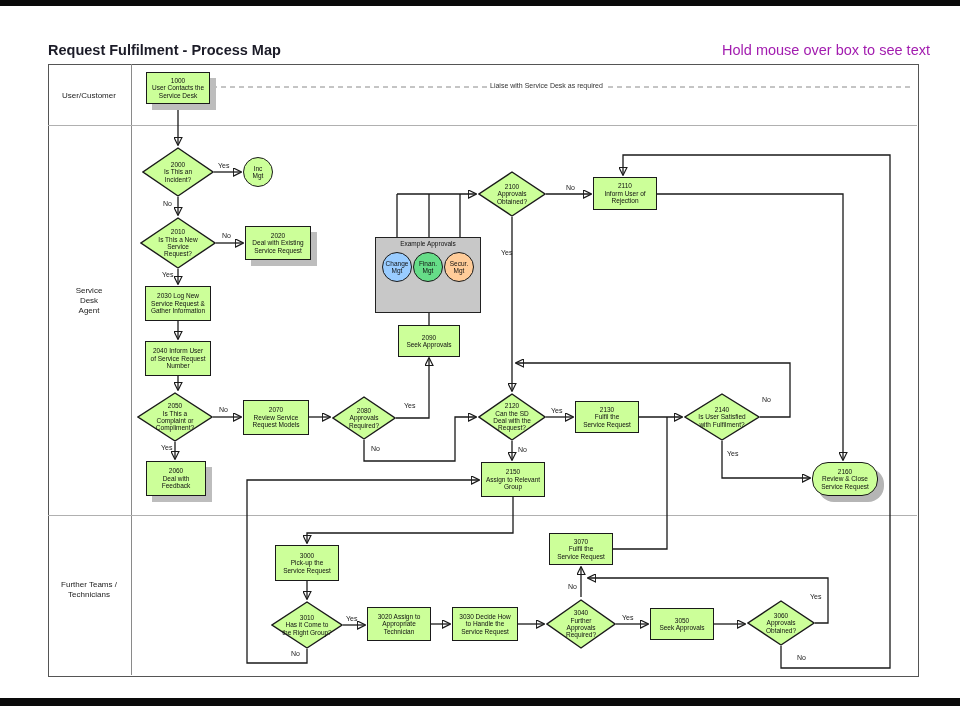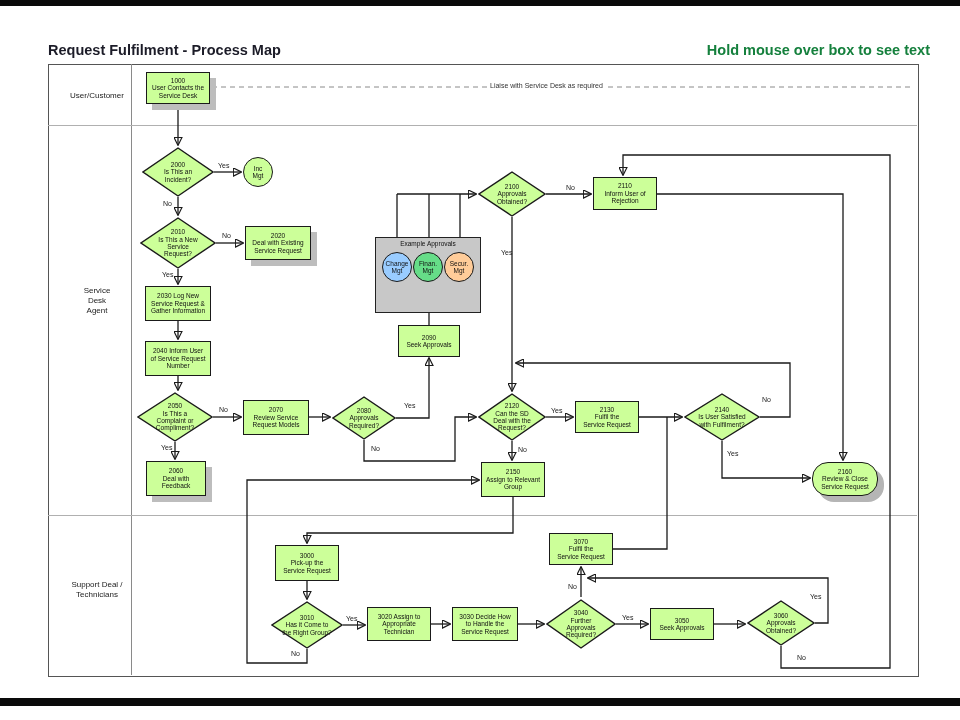--- a/index.html
+++ b/index.html
@@ -2,26 +2,26 @@
 <html><head>
 <meta charset="utf-8">
 <style>
   html,body{margin:0;padding:0;background:#fff;}
   .stage{position:relative;width:960px;height:720px;background:#fff;overflow:hidden;
          font-family:"Liberation Sans",sans-serif;color:#111;}
   .bar{position:absolute;left:0;width:960px;background:#0a0a0a;}
   .bar.top{top:0;height:6px;}
   .bar.bottom{top:698px;height:8px;}
   .title{position:absolute;left:48px;top:42px;font-size:14.5px;font-weight:700;color:#1c1c28;}
-  .hint{position:absolute;right:30px;top:42px;font-size:14.5px;font-weight:700;color:#15803d;}
+  .hint{position:absolute;right:30px;top:42px;font-size:14.5px;font-weight:400;color:#a21caf;}
   
   .tbl{position:absolute;left:48px;top:64px;width:869px;height:611px;border:1px solid #555;}
   .vdiv{position:absolute;left:131px;top:64px;width:1px;height:611px;background:#8a8a8a;}
   .hdiv{position:absolute;left:48px;width:869px;height:1px;background:#b0b0b0;}
-  .lane-label{position:absolute;width:98px;left:48px;text-align:center;font-size:8px;
+  .lane-label{position:absolute;width:82px;left:48px;text-align:center;font-size:8px;
               color:#222;white-space:pre-line;line-height:1.25;}
   
   svg.wires{position:absolute;left:0;top:0;}
   svg.wires path{fill:none;stroke:#1a1a1a;stroke-width:1.3;}
   svg.wires path.dash{stroke:#8a8a8a;stroke-width:1;stroke-dasharray:5 4;}
   
   .node{position:absolute;box-sizing:border-box;display:flex;align-items:center;justify-content:center;}
   .rect{background:#ccff99;border:1.4px solid #1a1a1a;}
   .shadow{box-shadow:6px 6px 0 #bdbdbd;}
   .stadium{background:#ccff99;border:1.4px solid #1a1a1a;border-radius:16px;box-shadow:6px 6px 0 #b5b5b5;}
@@ -46,21 +46,21 @@
   <div class="hint">Hold mouse over box to see text</div>
 
   <div class="tbl"></div>
   <div class="vdiv"></div>
   <div class="hdiv" style="top:125px"></div>
   <div class="hdiv" style="top:515px"></div>
   <div class="lane-label" style="top:91px">User/Customer</div>
   <div class="lane-label" style="top:286px">Service
 Desk
 Agent</div>
-  <div class="lane-label" style="top:580px">Support Deal /
+  <div class="lane-label" style="top:580px">Further Teams /
 Technicians</div>
 
   <svg class="wires" width="960" height="720">
     <defs>
       <marker id="arw" viewBox="0 0 10 10" refX="8.5" refY="5" markerWidth="9" markerHeight="9" orient="auto-start-reverse" markerUnits="userSpaceOnUse">
         <path d="M0,0.5 L9,5 L0,9.5 Z" fill="#1a1a1a" stroke="none"></path>
       </marker>
     </defs>
     <path class="dash" d="M212,87 L910,87"></path>
     <path d="M178,104 L178,145" marker-end="url(#arw)"></path>

